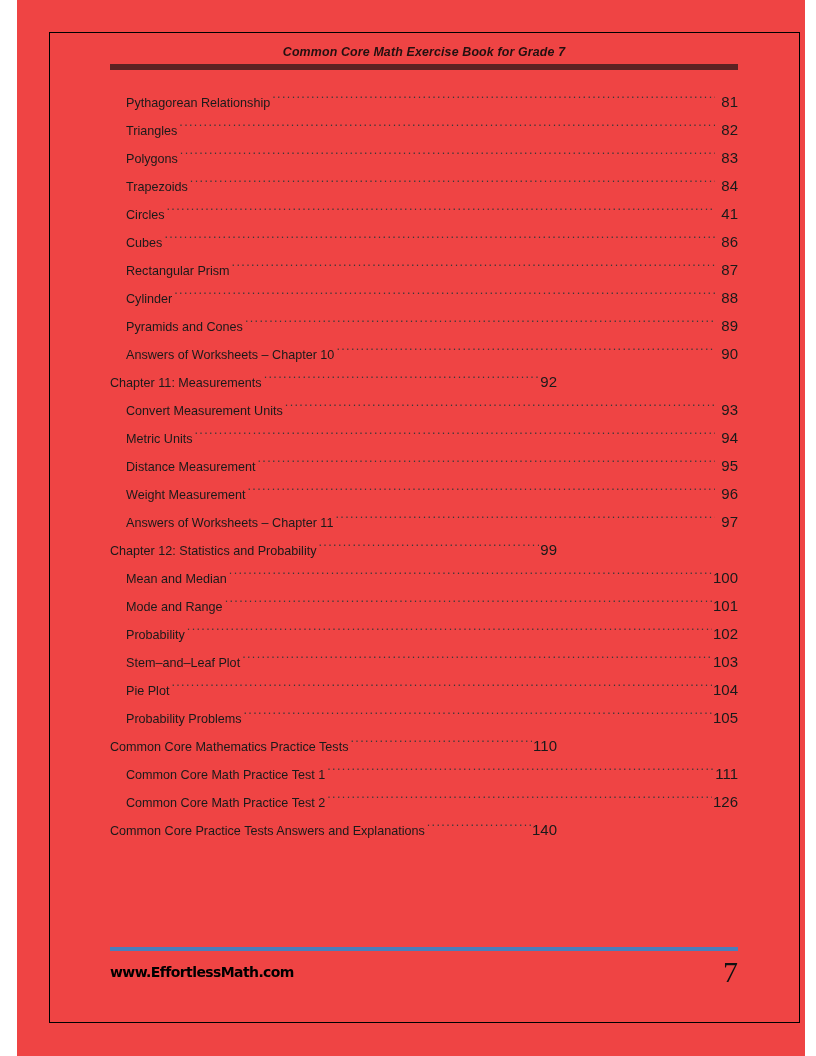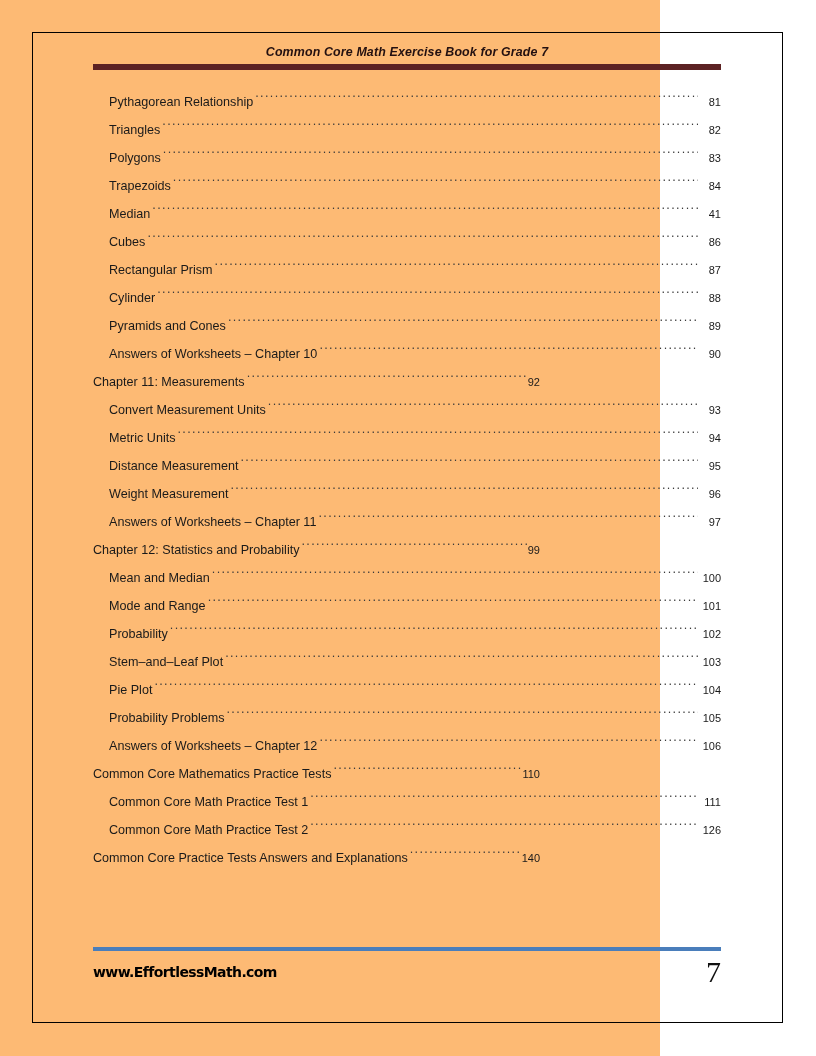--- a/index.html
+++ b/index.html
@@ -10,24 +10,24 @@
   body {
     width: 816px;
     height: 1056px;
     position: relative;
     font-family: "Liberation Sans", sans-serif;
     overflow: hidden;
   }
 
   #page {
     position: absolute;
-    left: 0; top: 0;
-    width: 660px;
+    left: 17px; top: 0;
+    width: 788px;
     height: 1056px;
-    background: #fdba74;
+    background: #ef4444;
   }
 
   
   #page-frame {
     position: absolute;
     left: 32px;
     top: 32px;
     width: 751px;
     height: 991px;
     border: 1.6px solid #000000;
@@ -115,21 +115,21 @@
     left: 0;
     bottom: -1px;
     font-size: 12.6px;
     letter-spacing: 1.35px;
     color: #3a3a3a;
     white-space: nowrap;
   }
 
   .toc-page {
     flex: 0 0 auto;
-    font-size: 11px;
+    font-size: 15px;
     color: #1a1a1a;
     text-align: right;
   }
   .lvl2 .toc-page { min-width: 22px; }
 
   
   #footer-rule {
     position: absolute;
     left: 93px;
     top: 947px;
@@ -195,21 +195,21 @@
       </div>
       <div class="toc-row lvl2">
         <div class="toc-inner">
           <span class="toc-label">Trapezoids</span>
           <span class="toc-leader"></span>
           <span class="toc-page">84</span>
         </div>
       </div>
       <div class="toc-row lvl2">
         <div class="toc-inner">
-          <span class="toc-label">Median</span>
+          <span class="toc-label">Circles</span>
           <span class="toc-leader"></span>
           <span class="toc-page">41</span>
         </div>
       </div>
       <div class="toc-row lvl2">
         <div class="toc-inner">
           <span class="toc-label">Cubes</span>
           <span class="toc-leader"></span>
           <span class="toc-page">86</span>
         </div>
@@ -324,27 +324,20 @@
           <span class="toc-label">Pie Plot</span>
           <span class="toc-leader"></span>
           <span class="toc-page">104</span>
         </div>
       </div>
       <div class="toc-row lvl2">
         <div class="toc-inner">
           <span class="toc-label">Probability Problems</span>
           <span class="toc-leader"></span>
           <span class="toc-page">105</span>
-        </div>
-      </div>
-      <div class="toc-row lvl2">
-        <div class="toc-inner">
-          <span class="toc-label">Answers of Worksheets – Chapter 12</span>
-          <span class="toc-leader"></span>
-          <span class="toc-page">106</span>
         </div>
       </div>
       <div class="toc-row lvl1">
         <div class="toc-inner">
           <span class="toc-label">Common Core Mathematics Practice Tests</span>
           <span class="toc-leader"></span>
           <span class="toc-page">110</span>
         </div>
       </div>
       <div class="toc-row lvl2">

